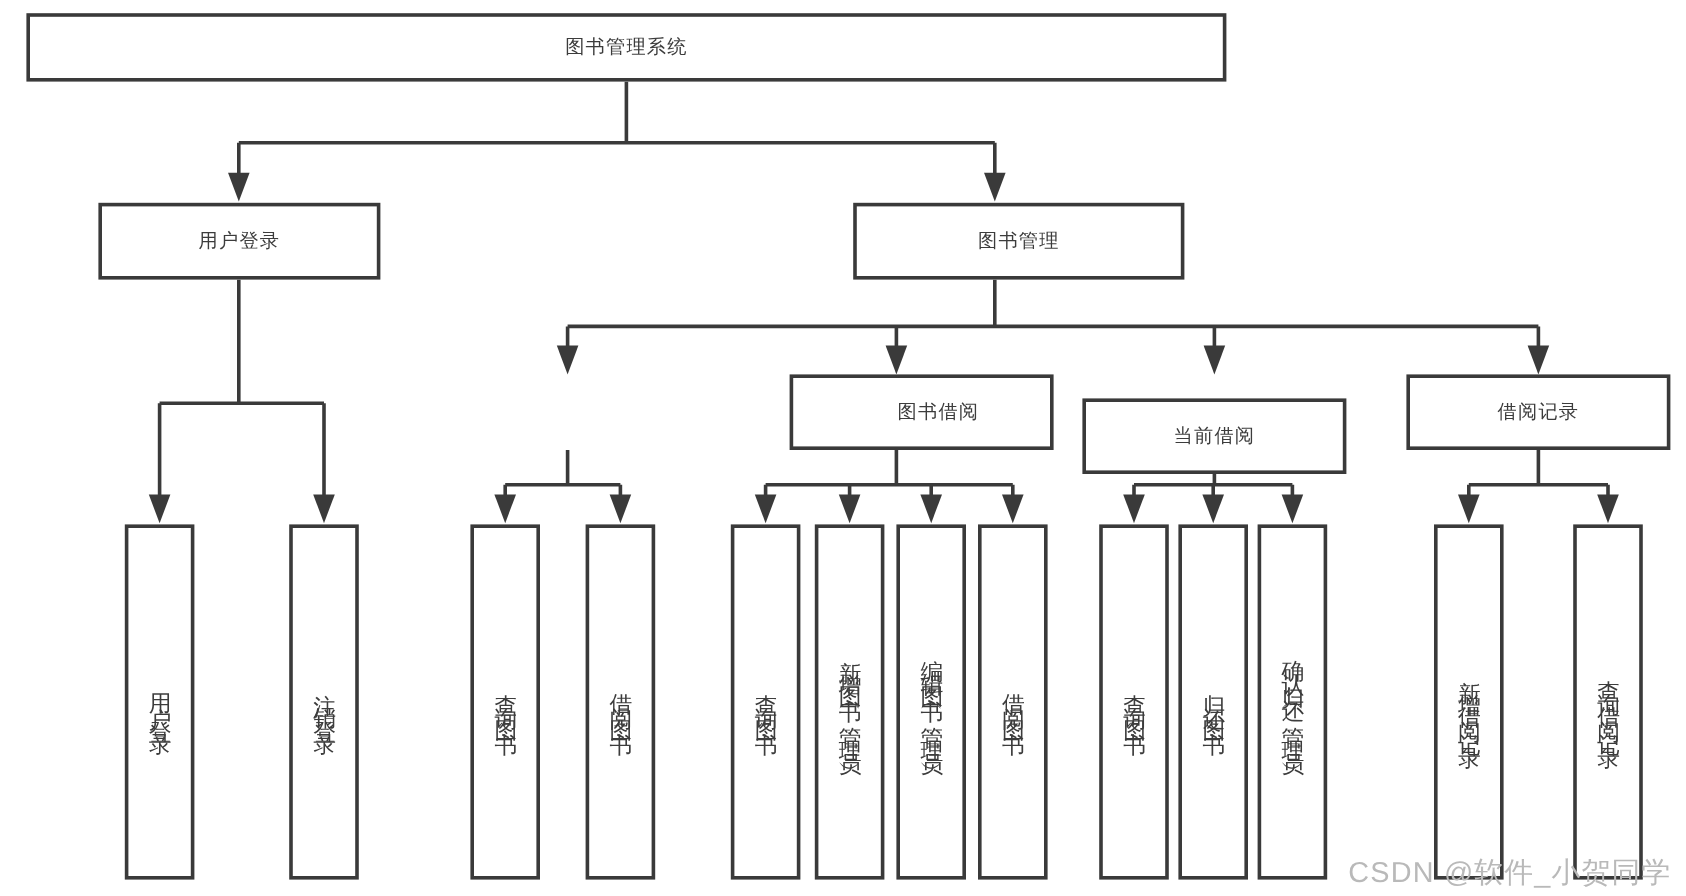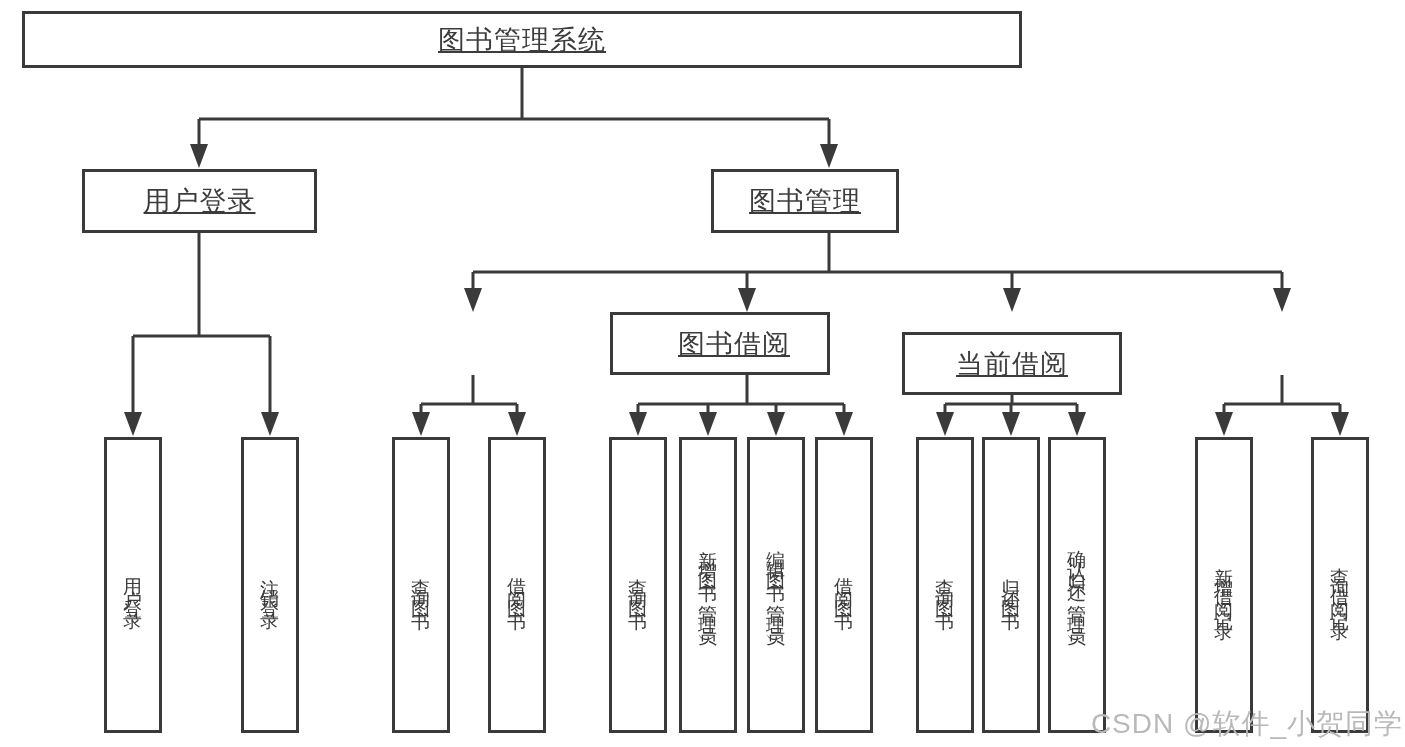--- a/index.html
+++ b/index.html
@@ -27,41 +27,40 @@
   .box {
     position: absolute;
     box-sizing: border-box;
     border: 3px solid var(--line-color);
     background: var(--bg-color);
     display: flex;
     align-items: center;
     justify-content: center;
   }
   .hlabel {
-    font-size: 27px;
+    font-size: 16px;
     letter-spacing: 1px;
     white-space: nowrap;
-    text-decoration: underline;
   }
   .lv2 { top: 169px; height: 64px; width: 235px; }
   .lv3 { top: 312px; height: 63px; width: 220px; }
   .leaf { top: 437px; height: 296px; width: 58px; }
   .vtext {
     writing-mode: vertical-rl;
     text-orientation: mixed;
     font-size: 19px;
     line-height: 1;
     letter-spacing: 0.58em;
     white-space: nowrap;
   }
   .watermark {
     position: absolute;
-    right: 2px;
+    right: 12px;
     bottom: 4px;
-    font-size: 28px;
+    font-size: 24px;
     color: var(--wm-color);
     letter-spacing: 1px;
     white-space: nowrap;
   }
 </style>
 </head>
 <body>
 
 <div class="stage">
 
@@ -98,29 +97,32 @@
     </g>
   </svg>
 
   <div class="box" style="left:22px; top:11px; width:1000px; height:57px;">
     <span class="hlabel">图书管理系统</span>
   </div>
 
   <div class="box lv2" style="left:82px;">
     <span class="hlabel">用户登录</span>
   </div>
-  <div class="box lv2" style="left:711px; width:188px;">
+  <div class="box lv2" style="left:711px; width:276px;">
     <span class="hlabel">图书管理</span>
   </div>
 
-  <div class="box lv3" style="left:610px;padding-left:28px;">
+  <div class="box lv3" style="left:658px;padding-left:28px;">
     <span class="hlabel">图书借阅</span>
   </div>
   <div class="box lv3" style="left:902px;margin-top:20px;">
     <span class="hlabel">当前借阅</span>
+  </div>
+  <div class="box lv3" style="left:1172px;">
+    <span class="hlabel">借阅记录</span>
   </div>
 
   <div class="box leaf" style="left:104px;">
     <span class="vtext">用户登录</span>
   </div>
   <div class="box leaf" style="left:241px;">
     <span class="vtext">注销登录</span>
   </div>
 
   <div class="box leaf" style="left:392px;">

